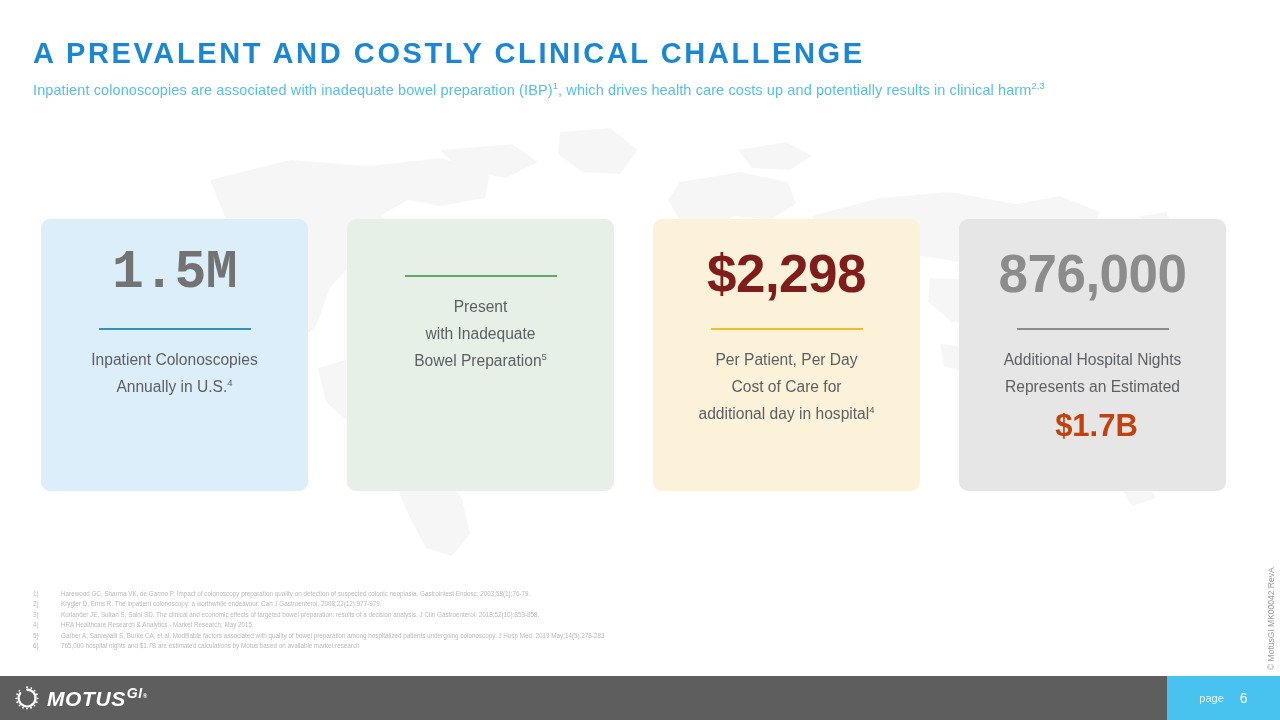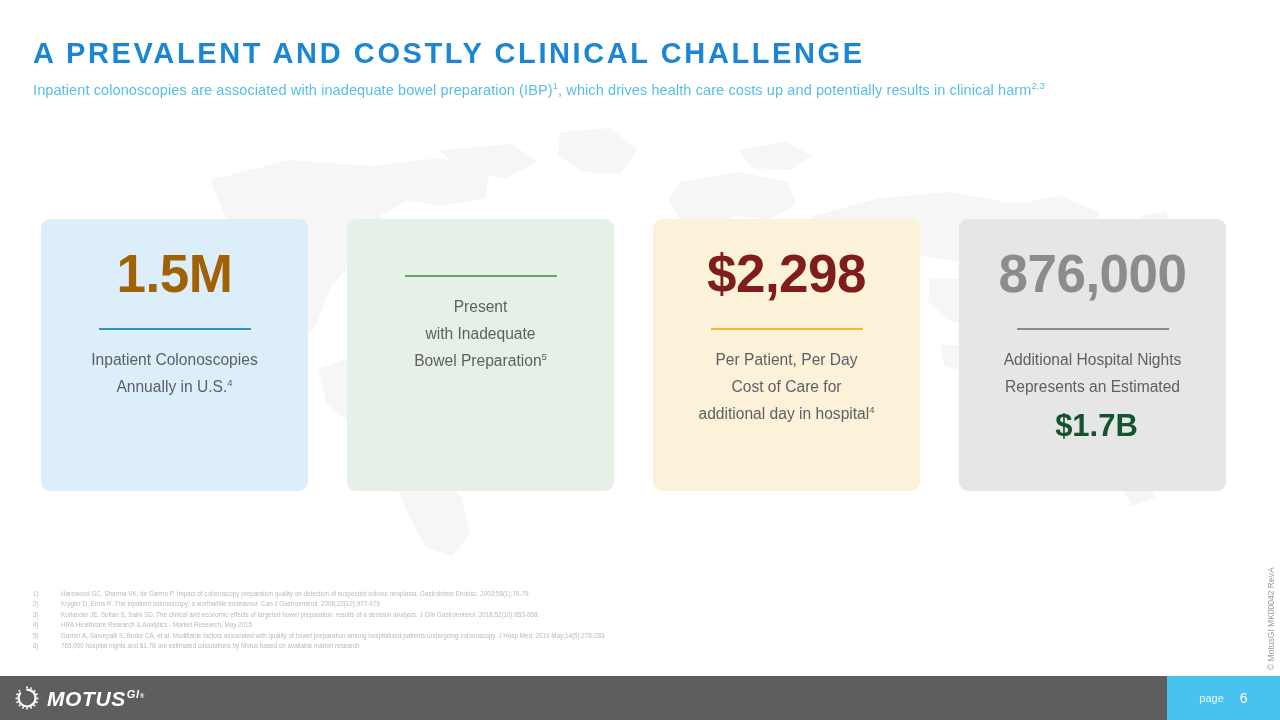--- a/index.html
+++ b/index.html
@@ -85,21 +85,21 @@
   .card-2 { left: 347px; width: 267px; background: #e7f0e6; }
   .card-3 { left: 653px; width: 267px; background: #fcf2da; }
   .card-4 { left: 959px; width: 267px; background: #e6e6e6; }
 
   .stat-value {
     font-size: 53px;
     font-weight: bold;
     line-height: 1;
     letter-spacing: -0.5px;
   }
-  .c1 .stat-value { color: #a16207; }
+  .c1 .stat-value { color: #737373; font-family: Liberation Mono, monospace; }
   .c2 .stat-value { color: #4ea456; }
   .c3 .stat-value { color: #7f1d1d; }
   .c4 .stat-value { color: #8c8c8c; }
 
   .divider {
     width: 152px;
     height: 2px;
     margin: 28px auto 0 auto;
     border: 0;
   }
@@ -118,21 +118,21 @@
   .stat-label sup {
     font-size: 9.5px;
     vertical-align: super;
     line-height: 0;
   }
 
   .secondary-value {
     margin-top: 9px;
     font-size: 31px;
     font-weight: bold;
-    color: #14532d;
+    color: #c2410c;
     line-height: 1;
     padding-left: 8px;
   }
   .secondary-label {
     margin-top: 11px;
     font-size: 15.2px;
     color: #5c5f63;
   }
   .secondary-label sup {
     font-size: 9.5px;
@@ -190,21 +190,21 @@
   .logo-word {
     margin-left: 7px;
     font-size: 21px;
     font-weight: bold;
     font-style: italic;
     color: #ffffff;
     letter-spacing: 0.6px;
     line-height: 1;
   }
   .logo-gi {
-    font-size: 11px;
+    font-size: 14px;
     font-weight: bold;
     font-style: italic;
     color: #ffffff;
     vertical-align: super;
     line-height: 0;
     margin-left: 1px;
   }
   .logo-reg {
     font-size: 6px;
     color: #ffffff;

